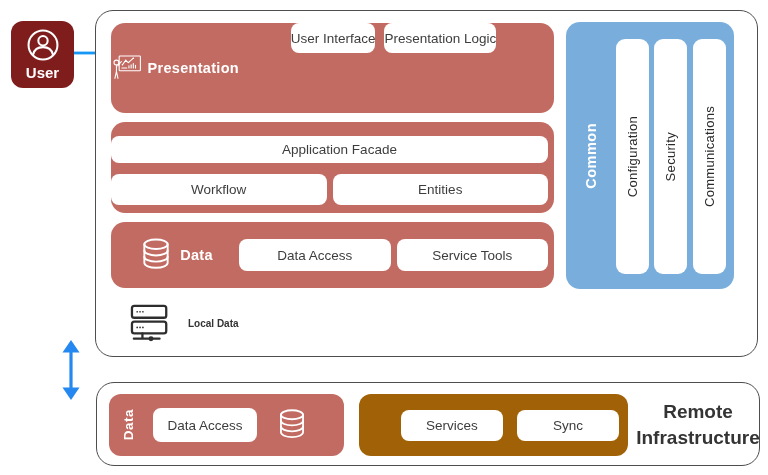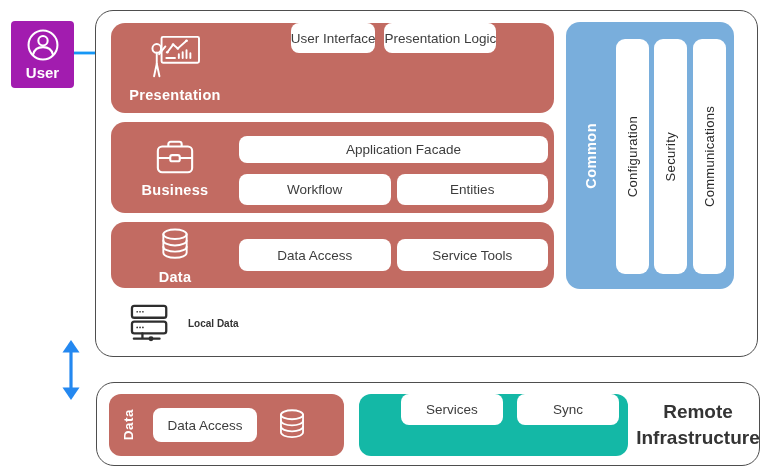--- a/index.html
+++ b/index.html
@@ -1,32 +1,32 @@
 <!DOCTYPE html>
 <html><head>
 <meta charset="utf-8">
 <style>
   html,body{margin:0;padding:0;background:#fff;}
   .page{position:relative;width:768px;height:475px;background:#fff;
         font-family:"Liberation Sans",sans-serif;overflow:hidden;}
 
   
   .user-box{position:absolute;left:11px;top:21px;width:63px;height:67px;
-            background:#a21caf;border-radius:4px;display:flex;flex-direction:column;
+            background:#7f1d1d;border-radius:12px;display:flex;flex-direction:column;
             align-items:center;justify-content:center;gap:2px;}
   .user-label{color:#fff;font-size:15px;font-weight:700;}
   .arrow-right{position:absolute;left:74px;top:45px;}
   .double-arrow{position:absolute;left:60px;top:340px;}
 
   
   .main-container{position:absolute;left:95px;top:10px;width:663px;height:347px;
                   border:1.6px solid #4E4E4E;border-radius:18px;background:#fff;box-sizing:border-box;}
 
   .layer{position:absolute;background:#C26B62;border-radius:14px;display:flex;}
-  .layer-head{width:128px;display:flex;flex-direction:column;align-items:center;
+  .layer-head{width:128px;display:flex;flex-direction:row;align-items:center;
               justify-content:center;gap:5px;color:#fff;}
   .layer-label{font-size:14.5px;font-weight:600;letter-spacing:.3px;}
   .layer-body{flex:1;padding-right:6px;box-sizing:border-box;}
 
   .wbox{background:#fff;border-radius:8px;display:flex;align-items:center;justify-content:center;
         font-size:13.5px;color:#3D3D3D;}
 
   .l-pres{left:15px;top:12px;width:443px;height:90px;}
   .pres-body{display:flex;flex-direction:row;justify-content:center;gap:9px;}
   .pres-body .wbox{height:30px;}
@@ -61,22 +61,22 @@
   .mobile-device{left:505px;top:290px;}
 
   
   .bottom-container{position:absolute;left:96px;top:382px;width:664px;height:84px;
                     border:1.6px solid #4E4E4E;border-radius:18px;background:#fff;box-sizing:border-box;}
   .remote-data{position:absolute;left:12px;top:11px;width:235px;height:62px;background:#C26B62;
                border-radius:12px;display:flex;align-items:center;padding-left:12px;
                box-sizing:border-box;gap:17px;}
   .remote-data .vtext{color:#fff;font-size:13.5px;font-weight:600;letter-spacing:.5px;}
   .remote-data .wbox{width:104px;height:34px;}
-  .sync-panel{position:absolute;left:262px;top:11px;width:269px;height:62px;background:#14b8a6;
-              border-radius:12px;display:flex;padding-left:42px;gap:14px;
+  .sync-panel{position:absolute;left:262px;top:11px;width:269px;height:62px;background:#a16207;
+              border-radius:12px;display:flex;align-items:center;padding-left:42px;gap:14px;
               box-sizing:border-box;}
   .sync-panel .wbox{width:102px;height:31px;}
   .remote-title{position:absolute;left:538px;top:16px;width:126px;text-align:center;
                 font-size:19px;font-weight:700;color:#343434;line-height:1.35;}
 </style>
 </head>
 <body>
 
 <div class="page">
 
@@ -114,29 +114,20 @@
         </svg>
         <div class="layer-label">Presentation</div>
       </div>
       <div class="layer-body pres-body">
         <div class="wbox">User Interface</div>
         <div class="wbox">Presentation Logic</div>
       </div>
     </div>
 
     <div class="layer l-biz">
-      <div class="layer-head">
-        <svg width="44" height="40" viewBox="0 0 46 42" fill="none" stroke="#fff" stroke-width="2.2" stroke-linejoin="round">
-          <path d="M16 10 V7.5 A2.5 2.5 0 0 1 18.5 5 h9 A2.5 2.5 0 0 1 30 7.5 V10"></path>
-          <rect x="5" y="10" width="36" height="27" rx="4.5"></rect>
-          <path d="M5 22 h13 M28 22 h13"></path>
-          <rect x="18" y="19" width="10" height="6.5" rx="2"></rect>
-        </svg>
-        <div class="layer-label">Business</div>
-      </div>
       <div class="layer-body biz-body">
         <div class="wbox facade">Application Facade</div>
         <div class="box-row">
           <div class="wbox">Workflow</div>
           <div class="wbox">Entities</div>
         </div>
       </div>
     </div>
 
     <div class="layer l-data">

